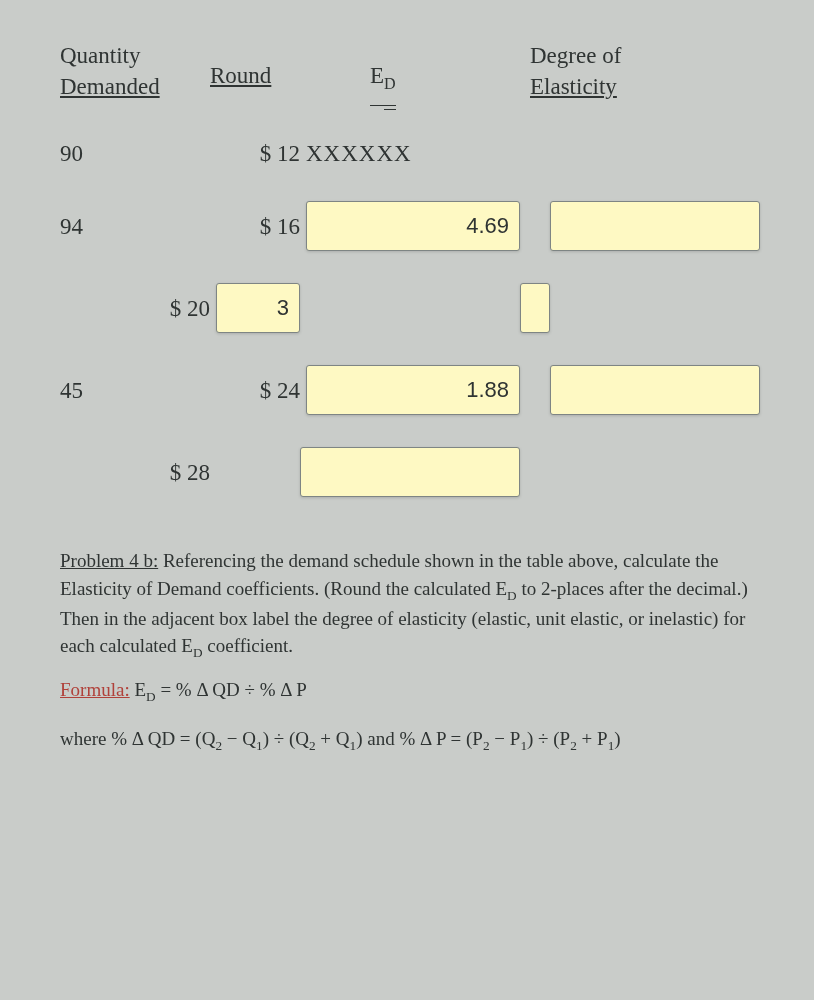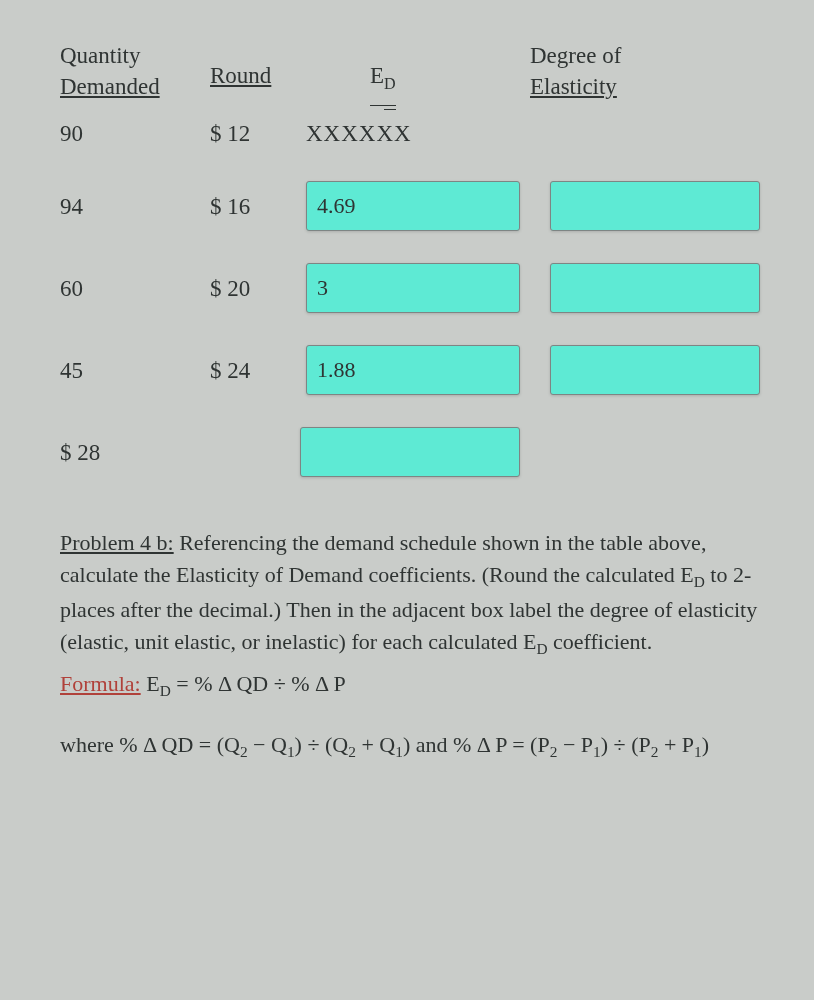--- a/index.html
+++ b/index.html
@@ -7,47 +7,48 @@
   width:814px;height:1000px;
   background:#c9ccc9;
   font-family:Georgia,"Times New Roman",serif;
   color:#2f3433;
   box-sizing:border-box;
   padding:40px 50px 30px 60px;
   position:relative;
   font-size:23px;
   line-height:1.35;
 }
-.hdr{display:grid;grid-template-columns:150px 120px 200px 230px;align-items:start;margin-bottom:16px}
+.hdr{display:grid;grid-template-columns:150px 120px 200px 230px;align-items:start;margin-bottom:36px}
 .hdr .qd{grid-column:1;grid-row:1/span 2}
 .hdr .price{grid-column:2;grid-row:1;padding-top:20px;text-decoration:underline}
 .hdr .ed{grid-column:3;grid-row:1;padding-top:20px;padding-left:40px}
 .hdr .ed span{border-bottom:1px solid #2f3433;padding-bottom:17px}
 .hdr .deg{grid-column:4;grid-row:1/span 2}
 .row{display:grid;grid-template-columns:150px 90px 220px 30px 210px;align-items:center;margin-bottom:32px}
 .row .q{text-align:left;padding-right:55px}
-.row .p{text-align:left}
+.row .p{text-align:right}
 .row .ed-cell{padding-left:6px}
 .row .deg-cell{}
 .xval{padding-left:10px;letter-spacing:1px}
 input.box{
   width:100%;height:50px;
   border:1px solid #7e8584;
-  background:#5eead4;
-  font-family:Liberation Serif, serif;font-size:22px;color:#2f3433;
+  background:#fef9c3;
+  font-family:Liberation Sans, sans-serif;font-size:22px;color:#2f3433;
   padding:4px 10px;box-sizing:border-box;
   border-radius:3px;
   box-shadow:0 1px 3px rgba(0,0,0,.15);
+  text-align:right;
 }
-.para{margin-top:50px;font-size:22px;line-height:1.45}
+.para{margin-top:50px;font-size:19px;line-height:1.45}
 .u{text-decoration:underline}
 .f-red{color:#b0413a;text-decoration:underline}
 .sub{font-size:.7em;vertical-align:sub}
-.formula{margin-top:8px}
-.where{margin-top:26px}
+.formula{margin-top:14px}
+.where{margin-top:19px}
 </style>
 </head>
 <body>
 
 <div class="hdr">
   <div class="qd">
     <span>Quantity</span><br>
     <span class="u">Demanded</span>
   </div>
   <div class="price">Round</div>
@@ -73,21 +74,20 @@
   <div class="ed-cell">
     <input class="box" value="4.69" style="">
   </div>
   <div></div>
   <div class="deg-cell">
     <input class="box" value="" style="">
   </div>
 </div>
 
 <div class="row">
-  <div class="q">60</div>
   <div class="p">$ 20</div>
   <div class="ed-cell">
     <input class="box" value="3" style="">
   </div>
   <div></div>
   <div class="deg-cell">
     <input class="box" value="" style="">
   </div>
 </div>
 

